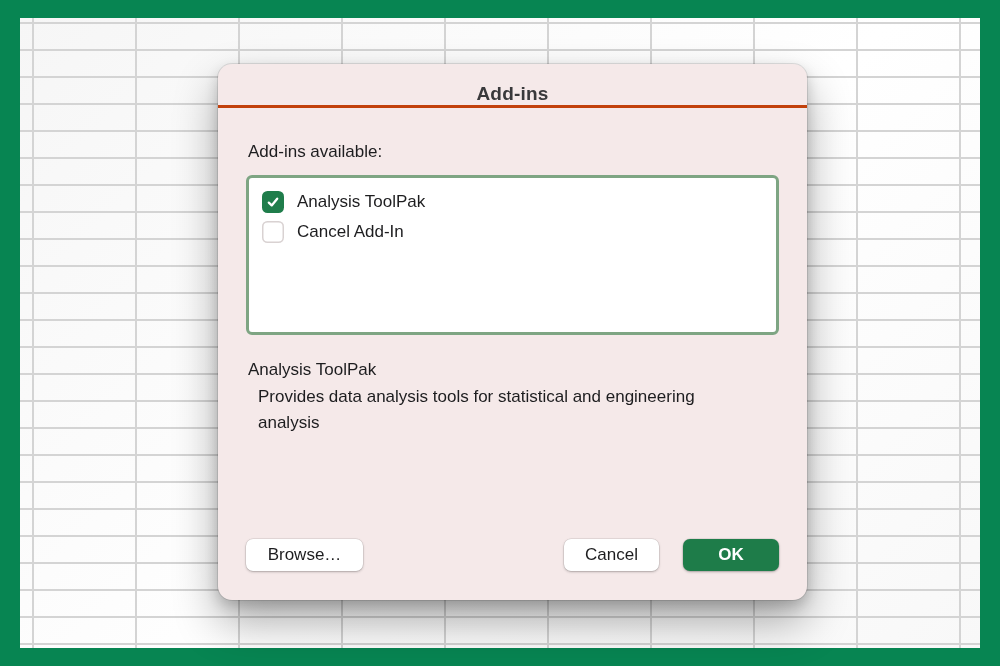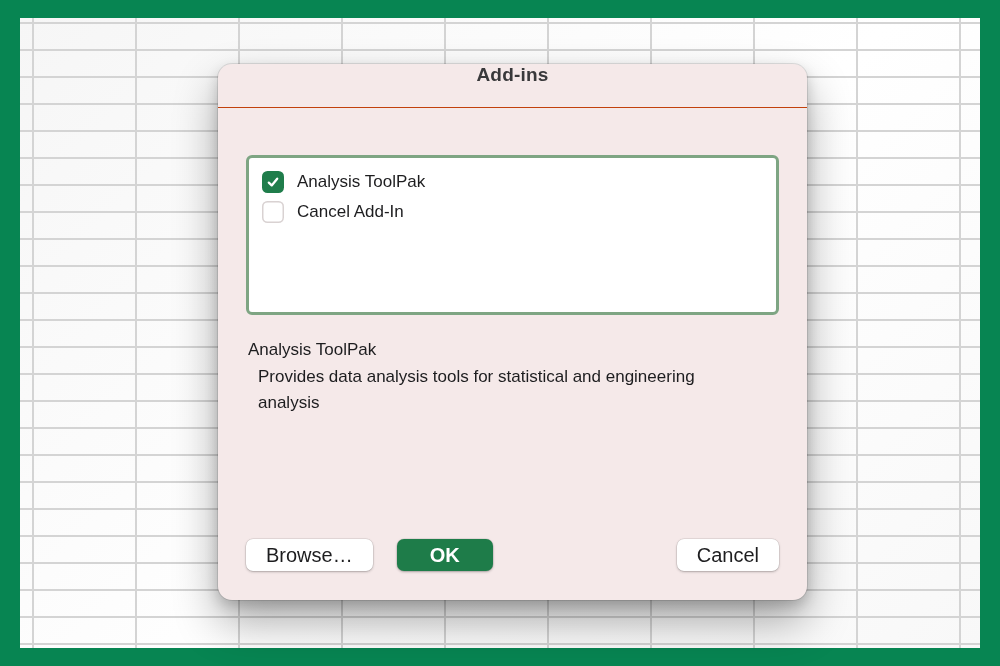--- a/index.html
+++ b/index.html
@@ -26,22 +26,22 @@
   
   .dialog {
     position:absolute; left:218px; top:64px; width:589px; height:536px;
     background:#f5e9e9;
     border-radius:14px;
     box-shadow:0 0 0 1px rgba(0,0,0,0.10), 0 22px 45px rgba(0,0,0,0.33), 0 6px 14px rgba(0,0,0,0.18);
     display:flex; flex-direction:column;
   }
   .titlebar {
     height:44px; flex:0 0 44px;
-    display:flex; align-items:flex-start; justify-content:center;
-    border-bottom:1px solid #c2410c;
+    display:flex; align-items:flex-end; justify-content:center;
+    border-bottom:3px solid #c2410c;
   }
   .title { font-size:19px; font-weight:bold; color:#39393b; letter-spacing:.2px; }
 
   .content { flex:1; padding:34px 28px 0 28px; position:relative; }
 
   .avail-label { font-size:17px; margin-left:2px; }
 
   .listbox {
     margin-top:13px;
     height:160px;
@@ -75,21 +75,21 @@
     margin-top:4px; margin-left:12px;
     font-size:17px; line-height:26px; max-width:460px;
   }
 
   .footer {
     position:absolute; left:28px; right:28px; bottom:29px;
     display:flex; align-items:center;
   }
   .btn {
     height:32px;
-    font-family:inherit; font-size:20px; color:#1d1d1f;
+    font-family:inherit; font-size:17px; color:#1d1d1f;
     background:#ffffff;
     border:none; border-radius:7px;
     padding:0 20px;
     box-shadow:0 0 0 0.5px rgba(0,0,0,0.12), 0 1px 2.5px rgba(0,0,0,0.25);
     cursor:pointer;
   }
   .btn-browse { min-width:117px; }
   .btn-cancel { min-width:95px; margin-left:auto; }
   .btn-ok {
     min-width:96px; margin-left:24px;
@@ -102,20 +102,21 @@
 <body>
 
 <div class="sheet"></div>
 
 <div class="dialog">
   <div class="titlebar">
     <span class="title">Add-ins</span>
   </div>
 
   <div class="content">
+    <div class="avail-label">Add-ins available:</div>
 
     <div class="listbox">
       <div class="addin-row checked">
         <span class="checkbox">
           <svg viewBox="0 0 14 14">
               <path d="M2.8 7.6 L5.7 10.4 L11.2 3.7" stroke="#ffffff" stroke-width="2.3" fill="none" stroke-linecap="round" stroke-linejoin="round"></path>
             </svg>
         </span>
         <span>Analysis ToolPak</span>
       </div>
@@ -125,17 +126,17 @@
         </span>
         <span>Cancel Add-In</span>
       </div>
     </div>
 
     <div class="selected-name">Analysis ToolPak</div>
     <div class="selected-desc">Provides data analysis tools for statistical and engineering analysis</div>
 
     <div class="footer">
       <button class="btn btn-browse">Browse…</button>
+      <button class="btn btn-cancel">Cancel</button>
       <button class="btn btn-ok">OK</button>
-      <button class="btn btn-cancel">Cancel</button>
     </div>
   </div>
 </div>
 
 </body></html>

